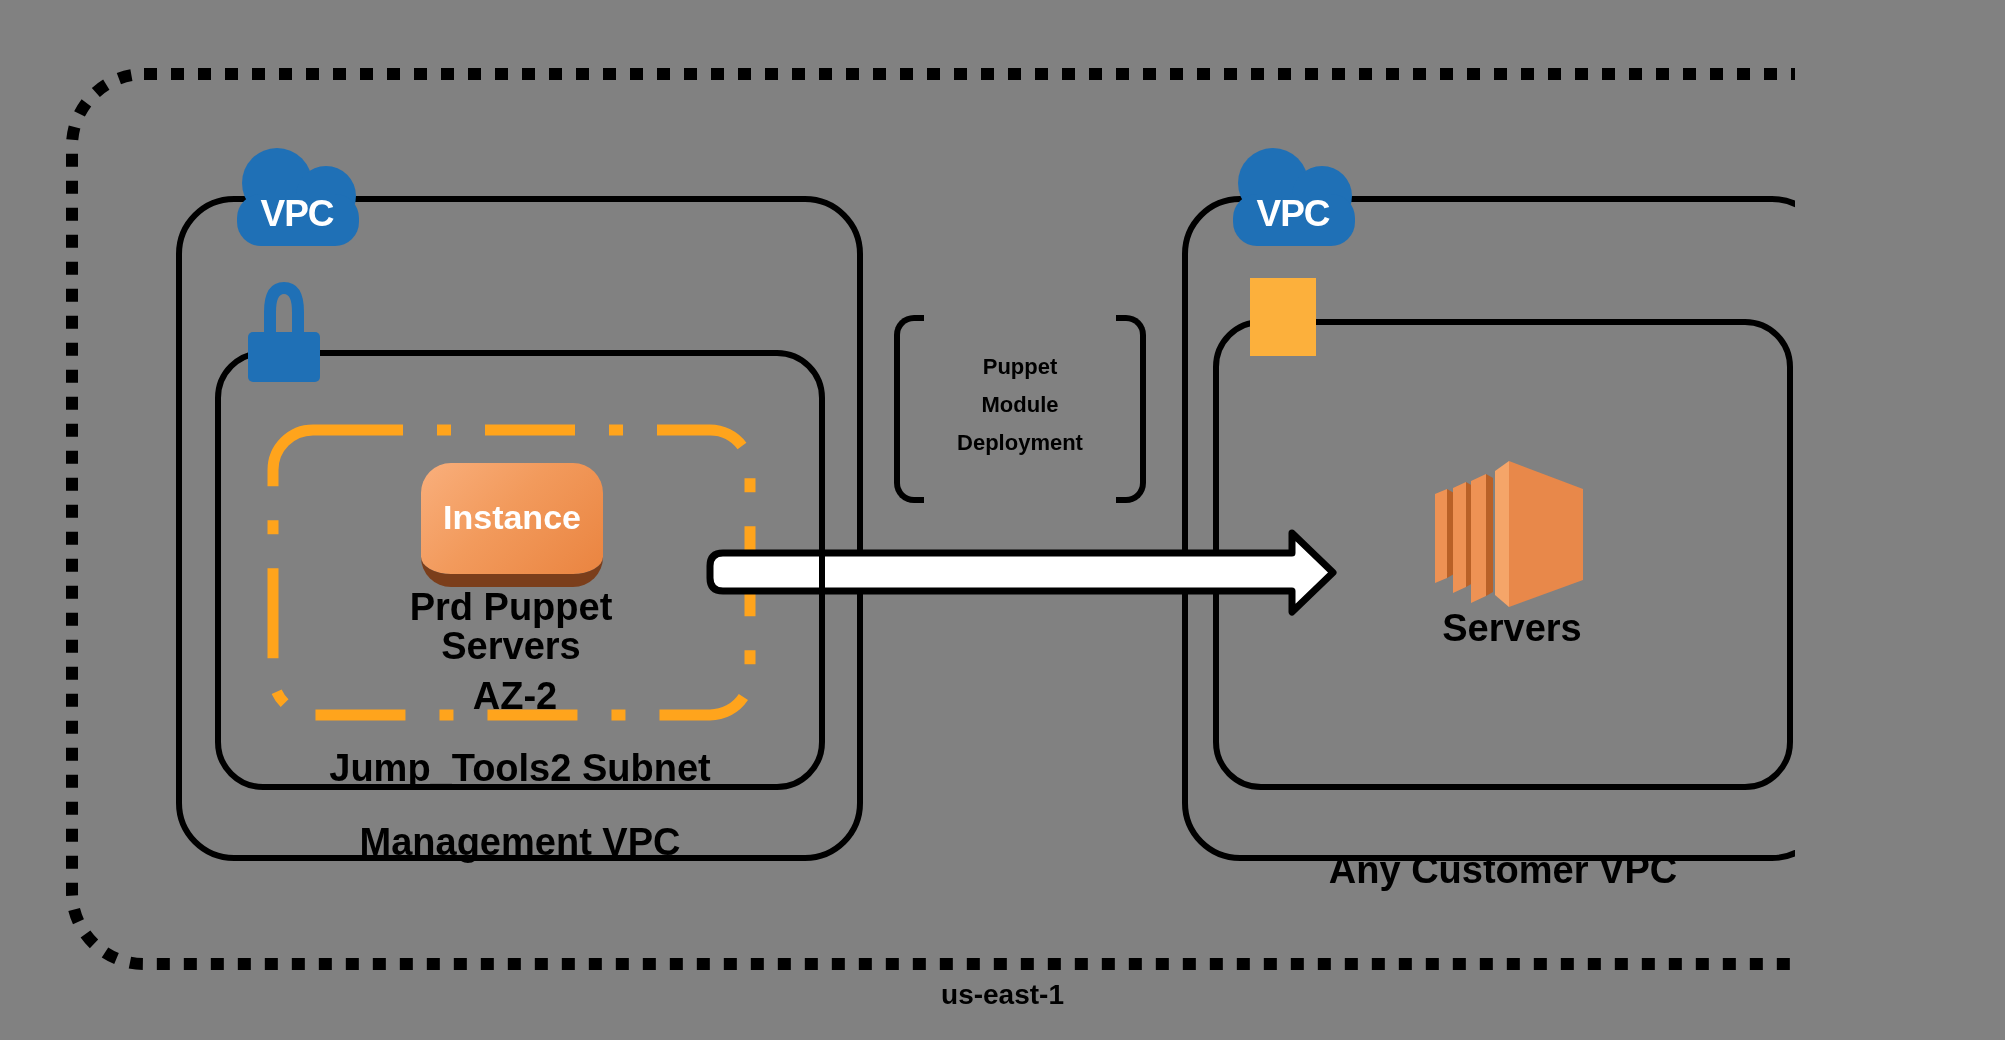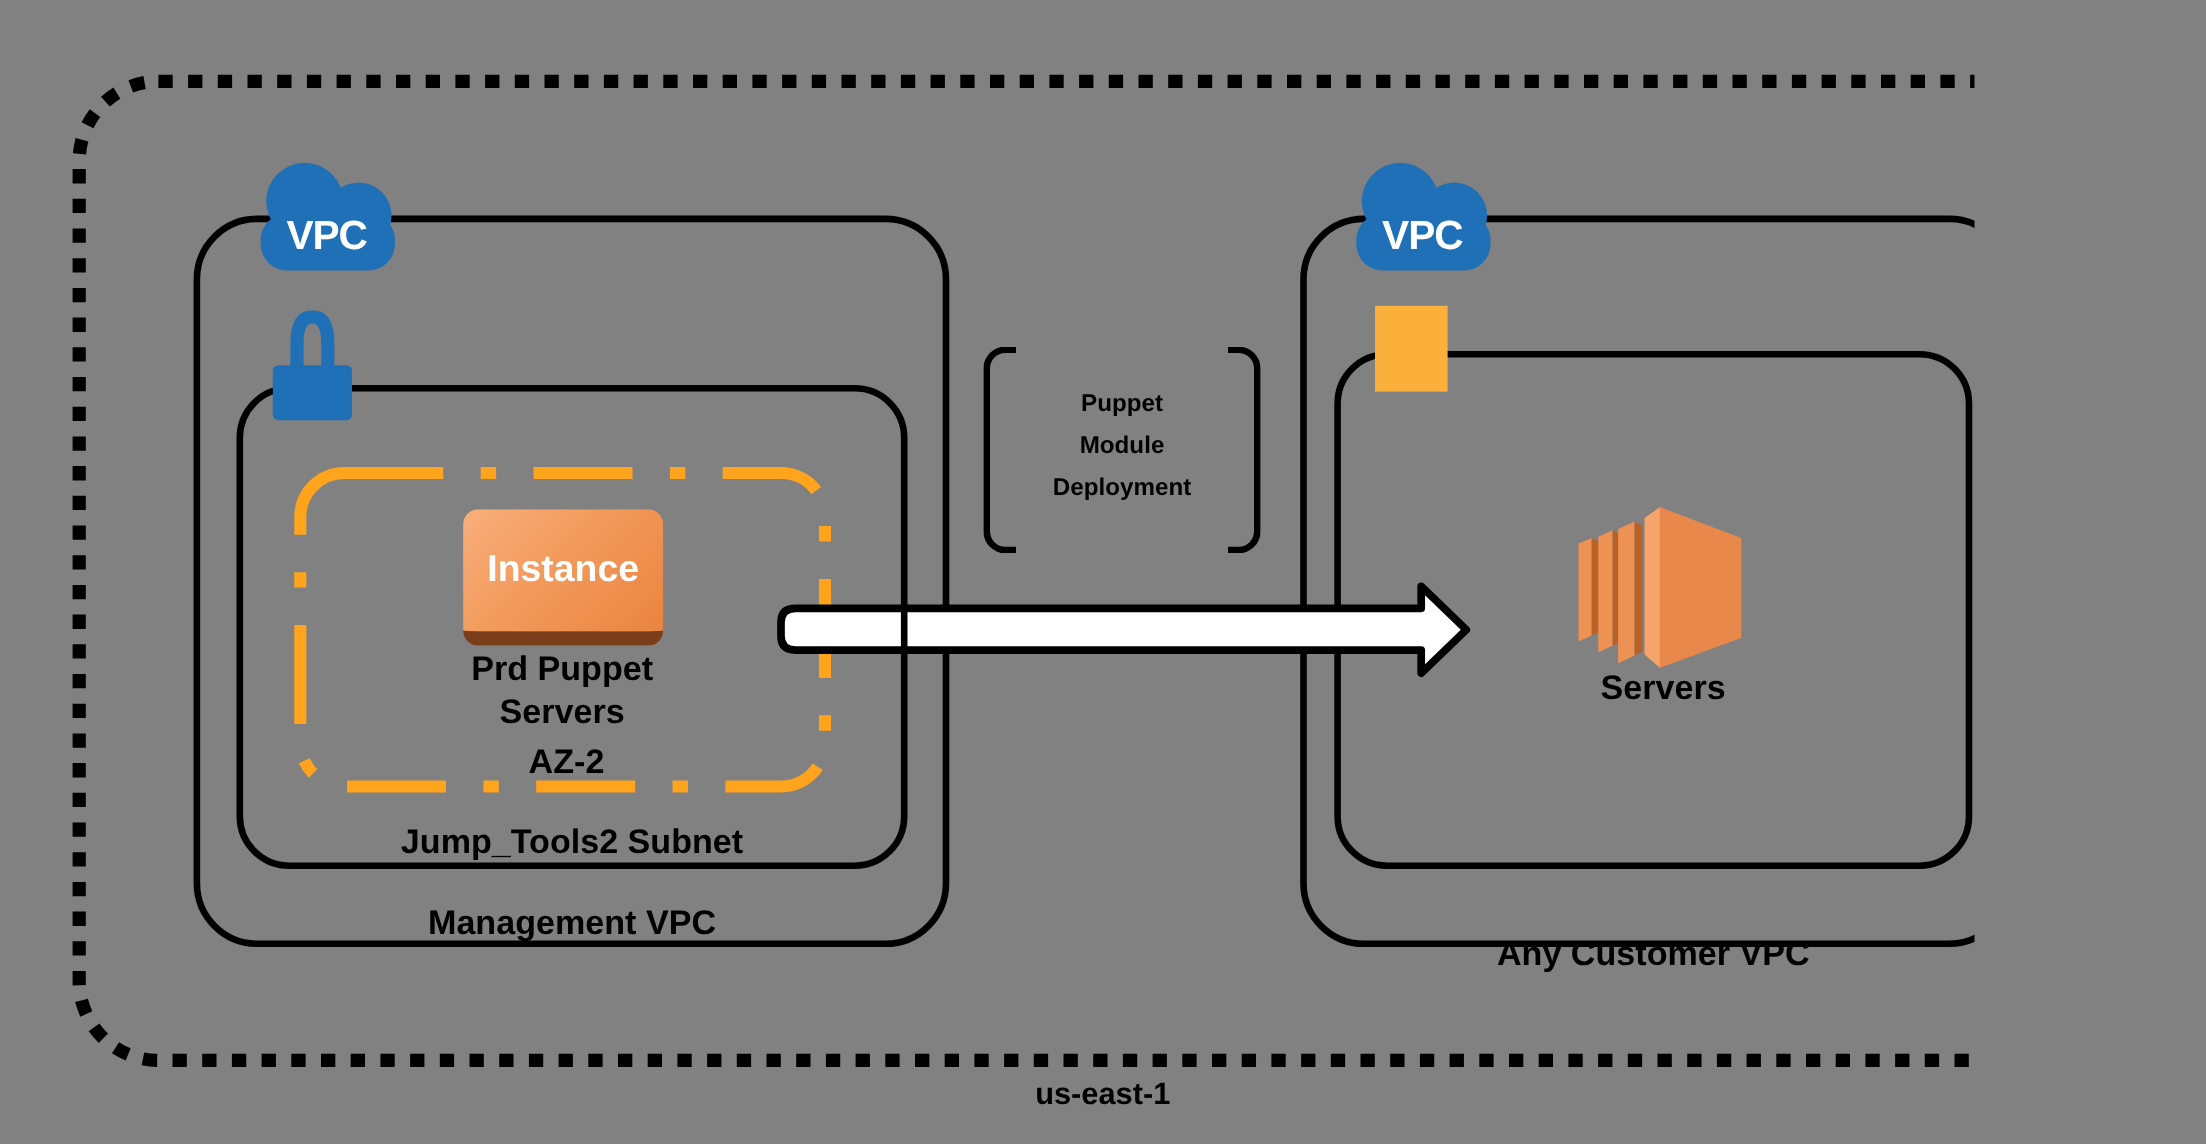--- a/index.html
+++ b/index.html
@@ -7,33 +7,33 @@
     position:relative;width:1795px;height:1040px;background:#818181;
     font-family:"Liberation Sans",sans-serif;color:#000;overflow:hidden;
   }
   .layer{position:absolute;left:0;top:0;}
   .box{position:absolute;border:6px solid #000;background:transparent;box-sizing:border-box;}
   #mgmt-box{left:176px;top:196px;width:687px;height:665px;border-radius:58px;z-index:2;}
   #subnet-box{left:215px;top:350px;width:610px;height:440px;border-radius:48px;z-index:6;}
   #customer-box{left:1182px;top:196px;width:648px;height:665px;border-radius:58px;z-index:2;}
   #allenv-box{left:1213px;top:319px;width:580px;height:471px;border-radius:48px;z-index:2;}
 
-  .label{position:absolute;text-align:center;font-size:31px;font-weight:600;line-height:1.05;z-index:3;white-space:nowrap;}
+  .label{position:absolute;text-align:center;font-size:38px;font-weight:600;line-height:1.05;z-index:3;white-space:nowrap;}
   #region-label{left:0;top:980px;width:2005px;font-size:28px;}
   #subnet-label{left:320px;top:749px;width:400px;}
   #mgmt-label{left:320px;top:823px;width:400px;}
   #az-label{left:415px;top:677px;width:200px;}
   #allenv-label{left:1303px;top:749px;width:400px;}
   #customer-label{left:1303px;top:823px;width:400px;margin-top:28px;}
   #servers-label{left:1412px;top:609px;width:200px;}
   #instance-caption{left:391px;top:588px;width:240px;line-height:39px;}
 
   #instance-box{
     position:absolute;left:421px;top:463px;width:182px;height:124px;z-index:3;
-    border-radius:14px;box-sizing:border-box;
+    border-radius:30px;box-sizing:border-box;
     background:linear-gradient(135deg,#f9af7c 0%,#f29a5c 45%,#ea8440 100%);
     border-bottom:13px solid #7b3e1b;background-clip:padding-box;
     color:#fff;font-size:34px;font-weight:bold;text-align:center;line-height:108px;
   }
 
   .bracket{position:absolute;width:30px;height:188px;top:315px;box-sizing:border-box;z-index:3;}
   #bracket-left{left:894px;border:6px solid #000;border-right:none;border-radius:20px 0 0 20px;}
   #bracket-right{left:1116px;border:6px solid #000;border-left:none;border-radius:0 20px 20px 0;}
   #connection-label{left:920px;top:348px;width:200px;font-size:22px;line-height:38px;}
 

